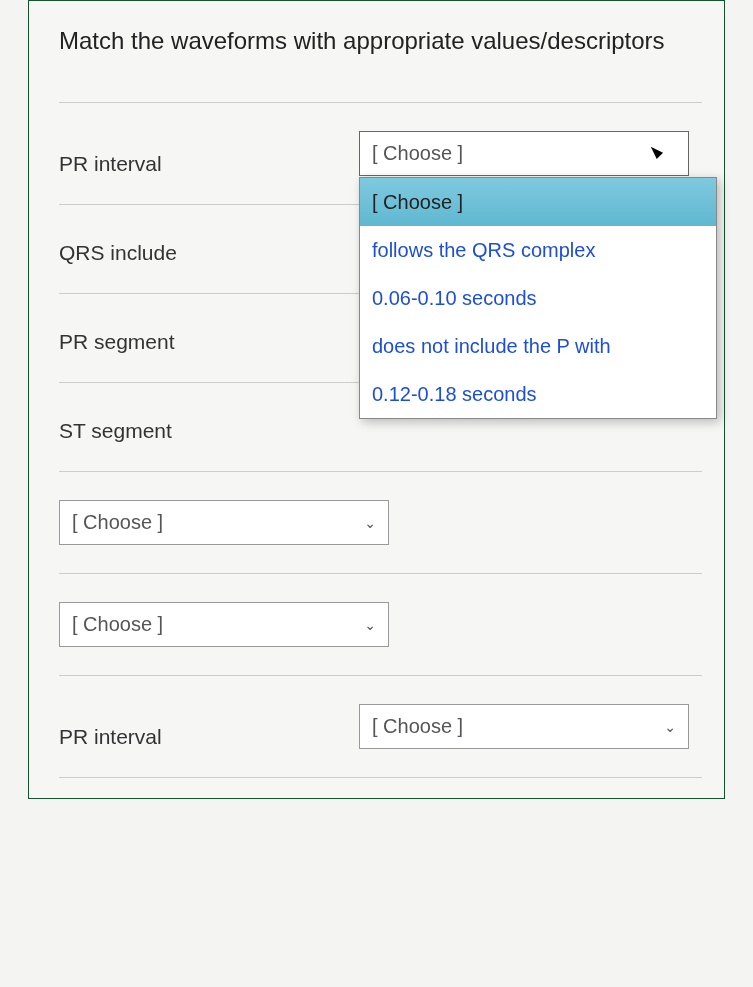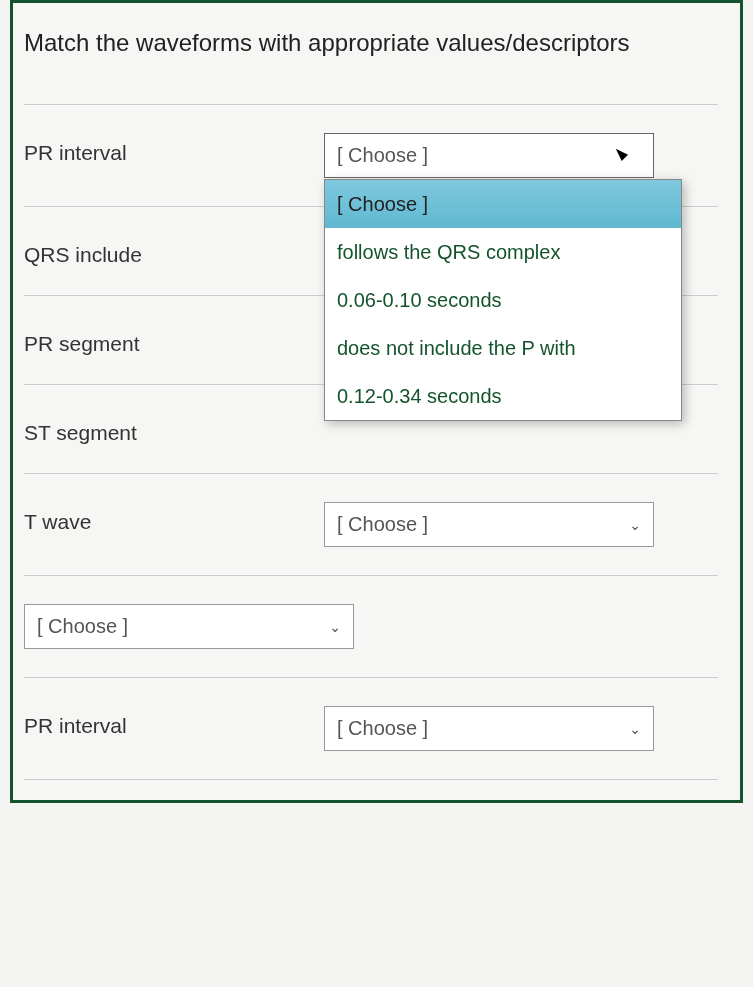--- a/index.html
+++ b/index.html
@@ -5,35 +5,35 @@
   * { box-sizing: border-box; margin: 0; padding: 0; }
   body {
     font-family: -apple-system, "Segoe UI", Helvetica, Arial, sans-serif;
     background: #f4f4f2;
     width: 753px;
     height: 987px;
     overflow: hidden;
     position: relative;
   }
   .question-container {
-    border: 3px solid #14532d;
-    margin: 0 10px;
-    padding: 24px 22px 20px 11px;
+    border: 1px solid #14532d;
+    margin: 0 28px;
+    padding: 24px 22px 20px 30px;
     background: #f6f6f4;
   }
   .question-title {
     font-size: 24px;
     font-weight: 500;
     color: #222;
     margin-bottom: 46px;
     line-height: 1.3;
   }
   .match-row {
     display: flex;
-    align-items: flex-start;
+    align-items: flex-end;
     border-top: 1px solid #ccc;
     padding: 28px 0;
     position: relative;
   }
   .match-row:last-child { border-bottom: 1px solid #ccc; }
   .prompt-label {
     width: 300px;
     font-size: 21px;
     color: #333;
     padding-top: 8px;
@@ -69,21 +69,21 @@
     left: 0;
     width: 358px;
     background: #fff;
     border: 1px solid #888;
     box-shadow: 3px 3px 10px rgba(0,0,0,0.25);
     z-index: 10;
   }
   .dropdown-item {
     padding: 10px 12px;
     font-size: 20px;
-    color: #14532d;
+    color: #1d4ed8;
     cursor: pointer;
     line-height: 1.4;
   }
   .dropdown-item.highlight {
     background: linear-gradient(to bottom, #7fc9df 0%, #5fb8d0 100%);
     color: #222;
   }
   .cursor-icon {
     position: absolute;
     right: 22px;
@@ -106,42 +106,41 @@
     <div class="select-wrap">
       <div class="select-box open">
         <span>[ Choose ]</span>
         <span class="cursor-icon" style="transform: rotate(-45deg) scaleX(0.7); display:inline-block;">▲</span>
       </div>
       <div class="dropdown">
         <div class="dropdown-item highlight">[ Choose ]</div>
         <div class="dropdown-item">follows the QRS complex</div>
         <div class="dropdown-item">0.06-0.10 seconds</div>
         <div class="dropdown-item">does not include the P with</div>
-        <div class="dropdown-item">0.12-0.34 seconds</div>
+        <div class="dropdown-item">0.12-0.18 seconds</div>
       </div>
     </div>
   </div>
 
   <div class="match-row">
     <div class="prompt-label">QRS include</div>
     <div class="select-wrap"></div>
   </div>
 
   <div class="match-row">
     <div class="prompt-label">PR segment</div>
     <div class="select-wrap"></div>
   </div>
 
   <div class="match-row">
     <div class="prompt-label">ST segment</div>
     <div class="select-wrap"></div>
   </div>
 
   <div class="match-row">
-    <div class="prompt-label">T wave</div>
     <div class="select-wrap">
       <div class="select-box">
         <span>[ Choose ]</span>
         <span class="chevron">⌄</span>
       </div>
     </div>
   </div>
 
   <div class="match-row">
     <div class="select-wrap">

